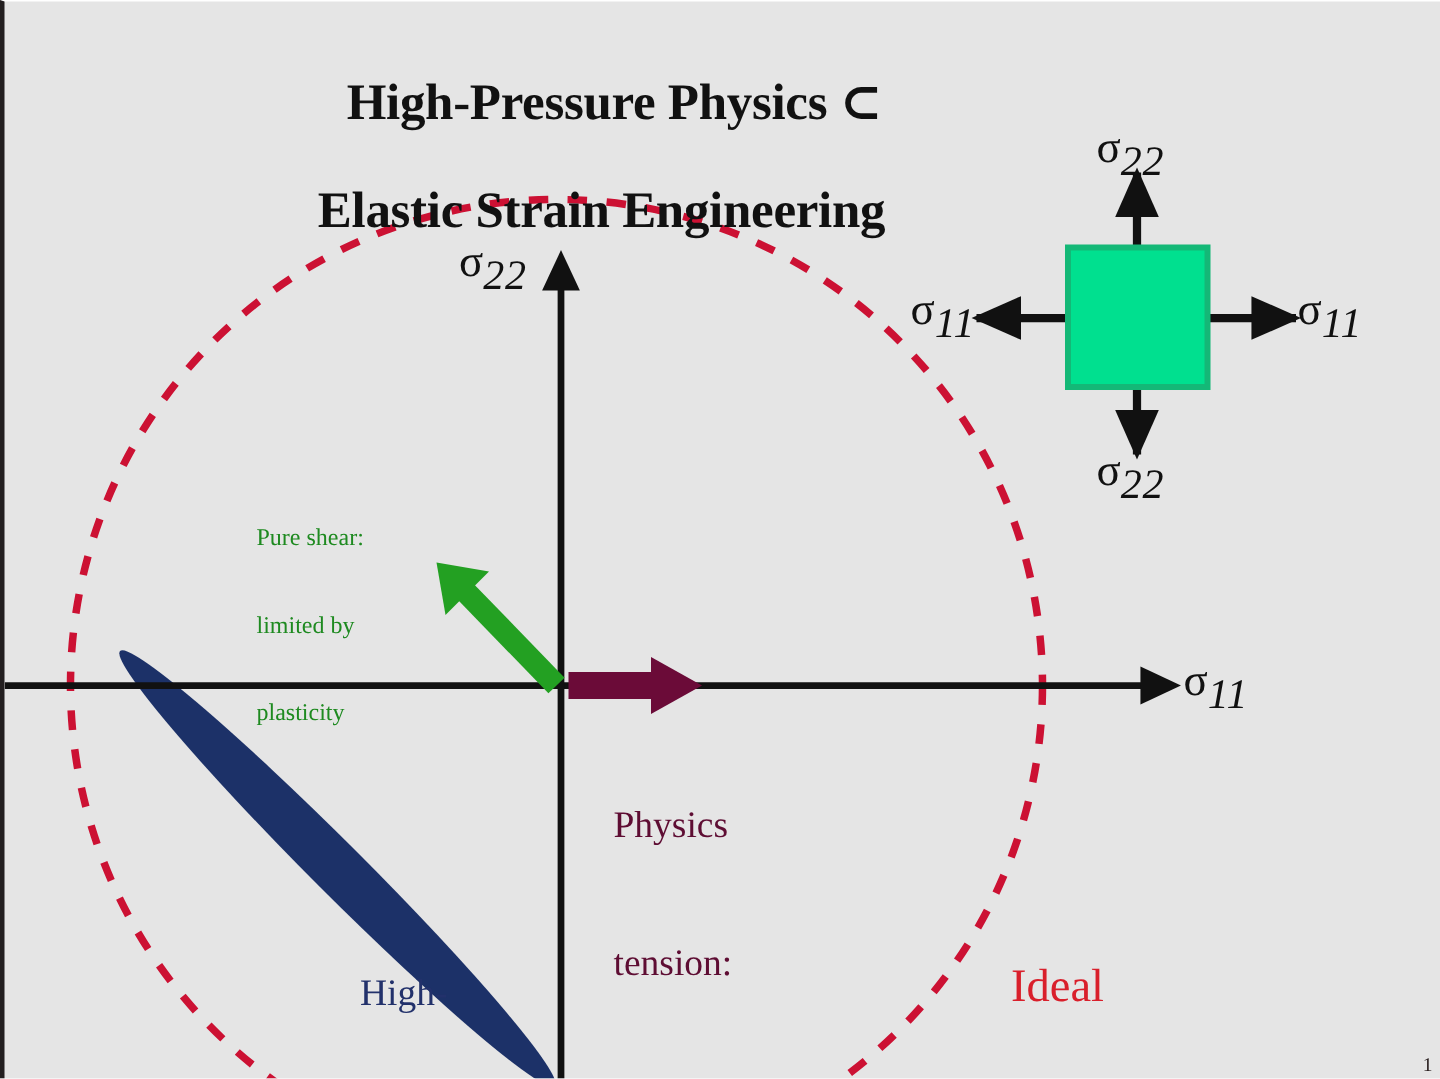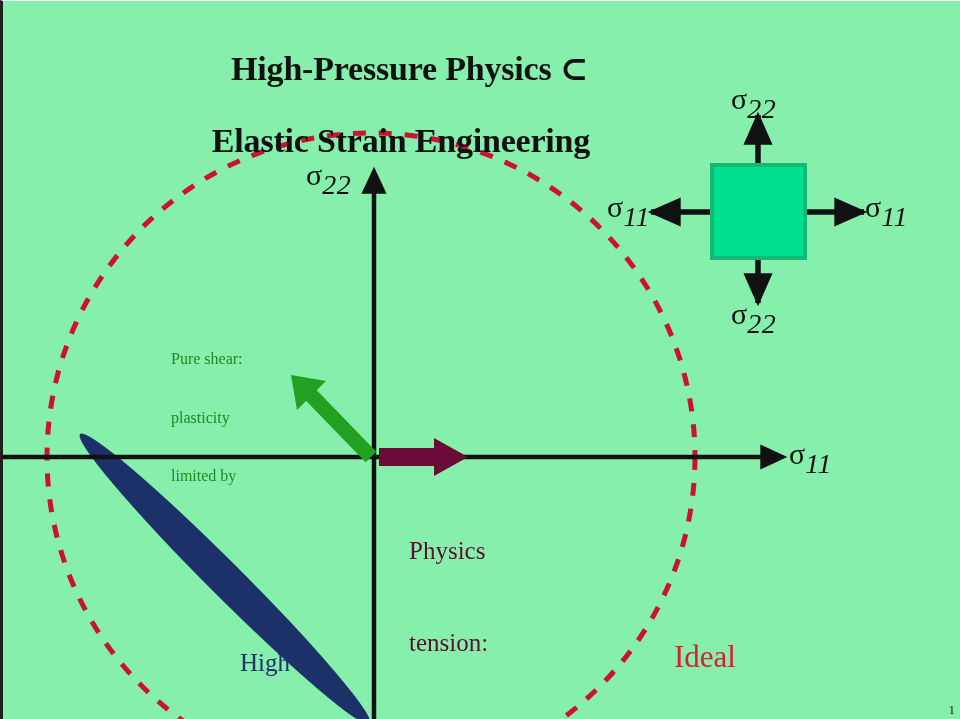--- a/index.html
+++ b/index.html
@@ -4,21 +4,21 @@
 <style>
   html, body {
     margin: 0;
     padding: 0;
     background: #ffffff;
   }
   #slide {
     position: relative;
     width: 960px;
     height: 719px;
-    background: #86efac;
+    background: #e5e5e5;
     overflow: hidden;
     font-family: "Liberation Serif", "DejaVu Serif", serif;
     border-left: 3px solid #231f20;
     border-top: 1px solid #ffffff;
     box-sizing: border-box;
   }
   #canvas {
     position: absolute;
     left: 0; top: 0;
     width: 960px;
@@ -148,22 +148,22 @@
   <div class="txt axis-label" id="lbl-el-s22-top"><span class="sig">σ</span><span class="sub">22</span></div>
 
   <div class="txt axis-label" id="lbl-el-s22-bot"><span class="sig">σ</span><span class="sub">22</span></div>
 
   <div class="txt axis-label" id="lbl-el-s11-left"><span class="sig">σ</span><span class="sub">11</span></div>
 
   <div class="txt axis-label" id="lbl-el-s11-right"><span class="sig">σ</span><span class="sub">11</span></div>
 
   <div class="txt" id="ann-pure-shear">
     <div>Pure shear:</div>
+    <div>limited by</div>
     <div>plasticity</div>
-    <div>limited by</div>
   </div>
 
   <div class="txt" id="ann-uniaxial">
     <div>Physics</div>
     <div>tension:</div>
     
     
     
   </div>
 

